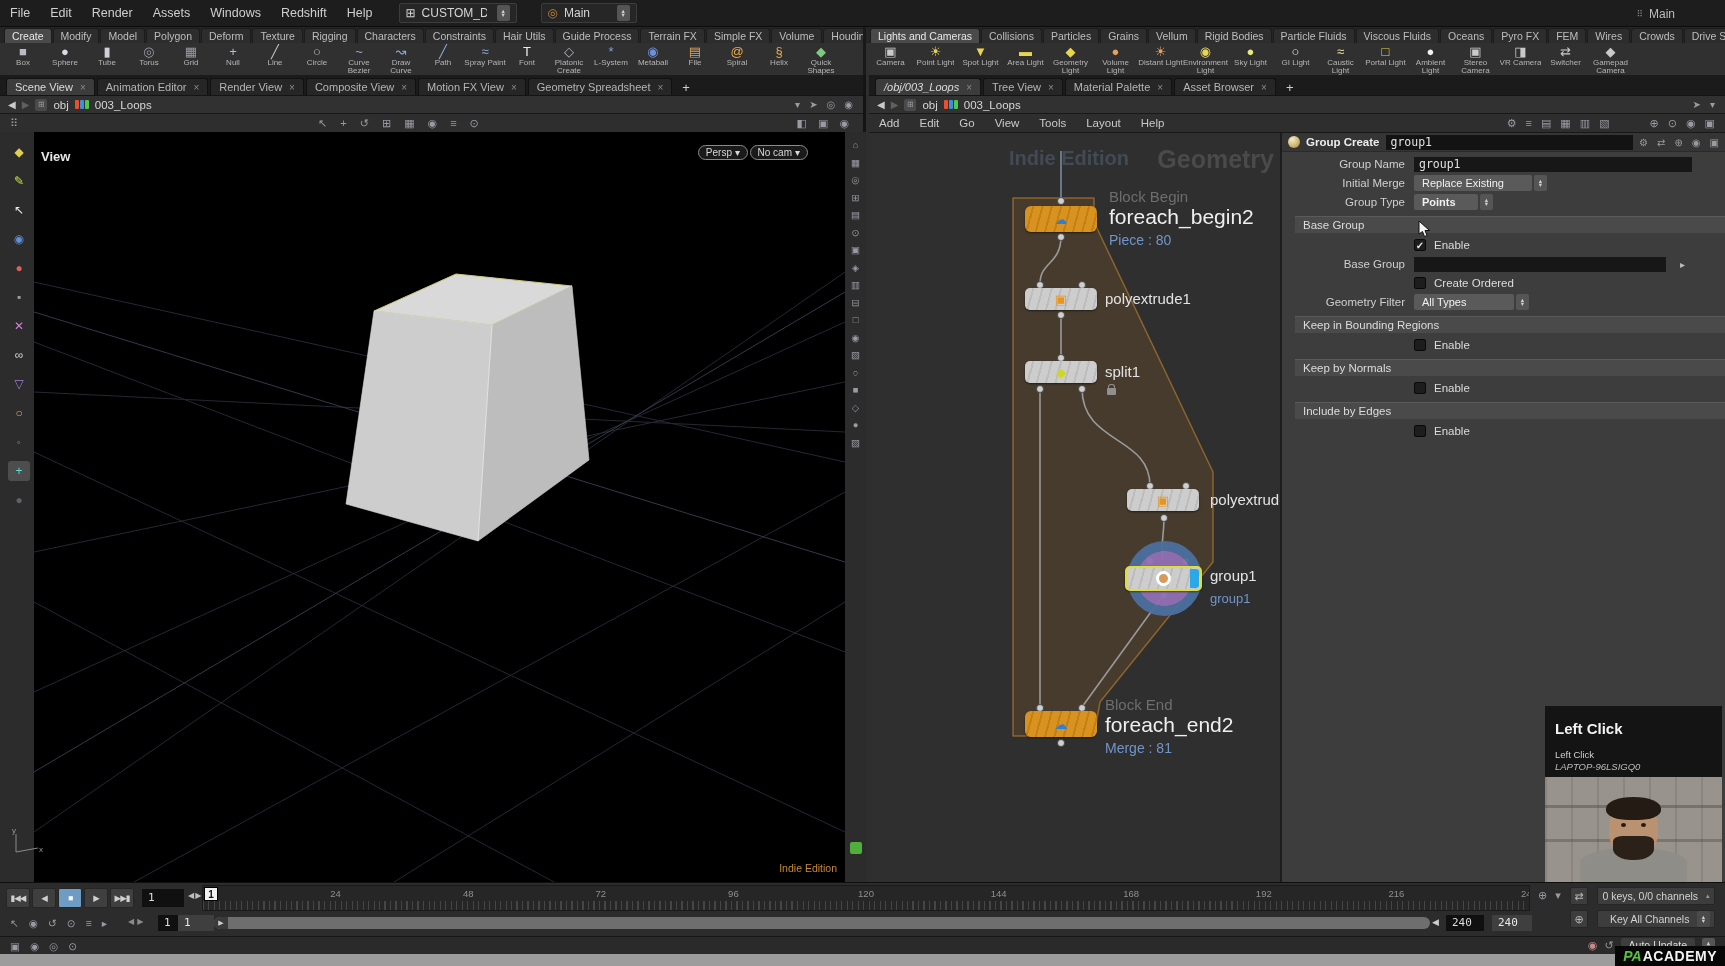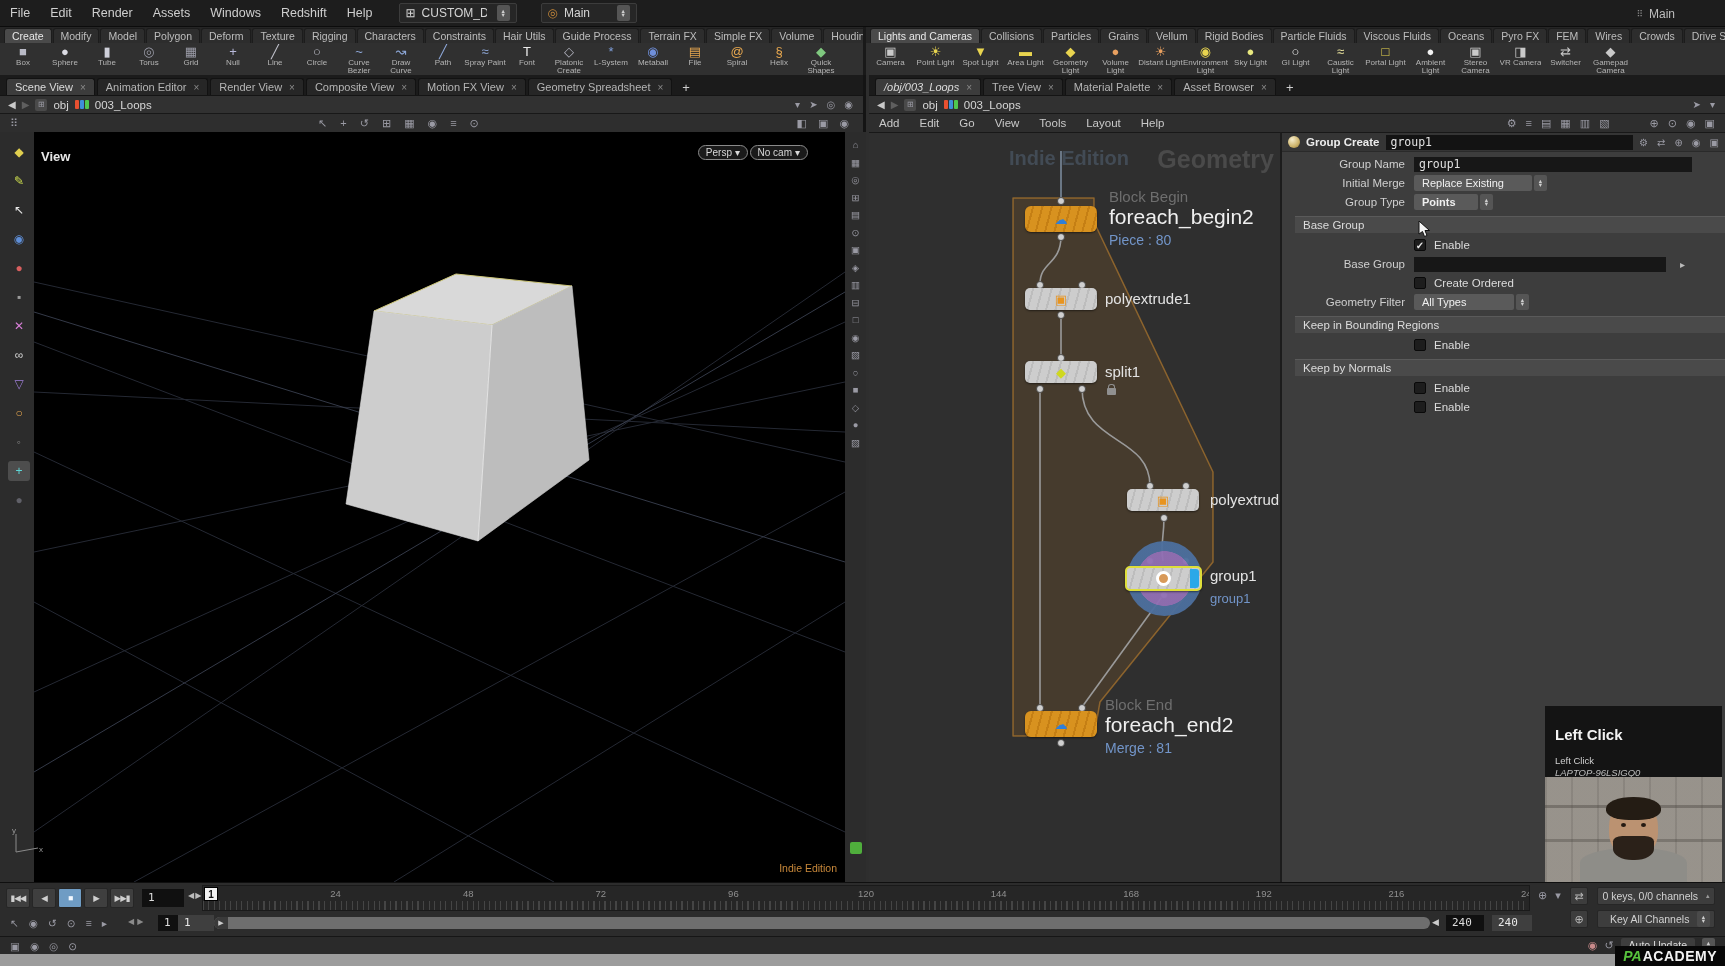--- a/index.html
+++ b/index.html
@@ -133,21 +133,21 @@
   .stleft{display:flex;gap:10px;margin-left:10px;font-size:10.5px;color:#9a9aa4;}
   .autowrap{position:absolute;right:10px;top:1px;display:flex;align-items:center;gap:7px;}
   .autobtn{height:14px;background:#3d3d3d;border-radius:2px;color:#dcdcdc;font-size:10.5px;display:flex;align-items:center;padding:0 8px;gap:6px;}
   .bstrip{position:absolute;left:0;top:954px;width:1725px;height:12px;background:#9c9c9c;}
   .brand{position:absolute;right:0;top:946px;height:20px;background:#070707;display:flex;align-items:center;padding:0 8px;gap:1px;z-index:9;}
   .brand .pa{color:#57c23d;font-weight:bold;font-size:14px;font-style:italic;}
   .brand .ac{color:#f2f2f2;font-weight:bold;font-size:14px;letter-spacing:.5px;}
 
   
   .camoverlay{position:absolute;left:1545px;top:706px;width:177px;height:176px;z-index:8;}
-  .caminfo{height:71px;background:#141414;padding:20px 10px 0 10px;}
+  .caminfo{height:71px;background:#141414;padding:14px 10px 0 10px;}
   .caminfo .t{font-size:15px;font-weight:bold;color:#f2f2f2;}
   .caminfo .s{font-size:9.5px;color:#cfcfcf;margin-top:12px;}
   .caminfo .h{font-size:9.5px;color:#bdbdbd;font-style:italic;margin-top:1px;}
   .camvid{position:relative;height:105px;background:#b3aea6;overflow:hidden;background-image:repeating-linear-gradient(90deg,rgba(90,85,80,.22) 0 2px,transparent 2px 26px),linear-gradient(rgba(70,65,60,.25) 0 0);}
   .camvid:before{content:"";position:absolute;left:0;right:0;top:28px;height:3px;background:rgba(70,65,60,.4);}
   .camvid:after{content:"";position:absolute;left:0;right:0;top:62px;height:3px;background:rgba(70,65,60,.35);}
   .shoulders{position:absolute;bottom:0;left:20%;width:60%;height:32%;background:#8e8d88;border-radius:45% 45% 0 0;z-index:2;}
   .head{position:absolute;bottom:24%;left:36%;width:28%;height:52%;background:#bb9271;border-radius:44%;z-index:2;}
   .hair{position:absolute;top:-10%;left:-5%;right:-5%;height:42%;background:#241c14;border-radius:50% 50% 42% 42%;}
   .beard{position:absolute;bottom:-5%;left:8%;right:8%;height:44%;background:#2b2119;border-radius:22% 22% 46% 46%;}
@@ -842,20 +842,21 @@
           <span style="color:#dcdcdc">Enable</span>
         </div>
 
         <div class="psection">Keep by Normals</div>
         <div class="prow">
           <span class="plabel"></span>
           <span class="pcheck"></span>
           <span style="color:#dcdcdc">Enable</span>
         </div>
 
+        <div class="psection">Include by Edges</div>
         <div class="prow">
           <span class="plabel"></span>
           <span class="pcheck"></span>
           <span style="color:#dcdcdc">Enable</span>
         </div>
       </div>
     </div>
   </div>
 
   <div class="playbar">

